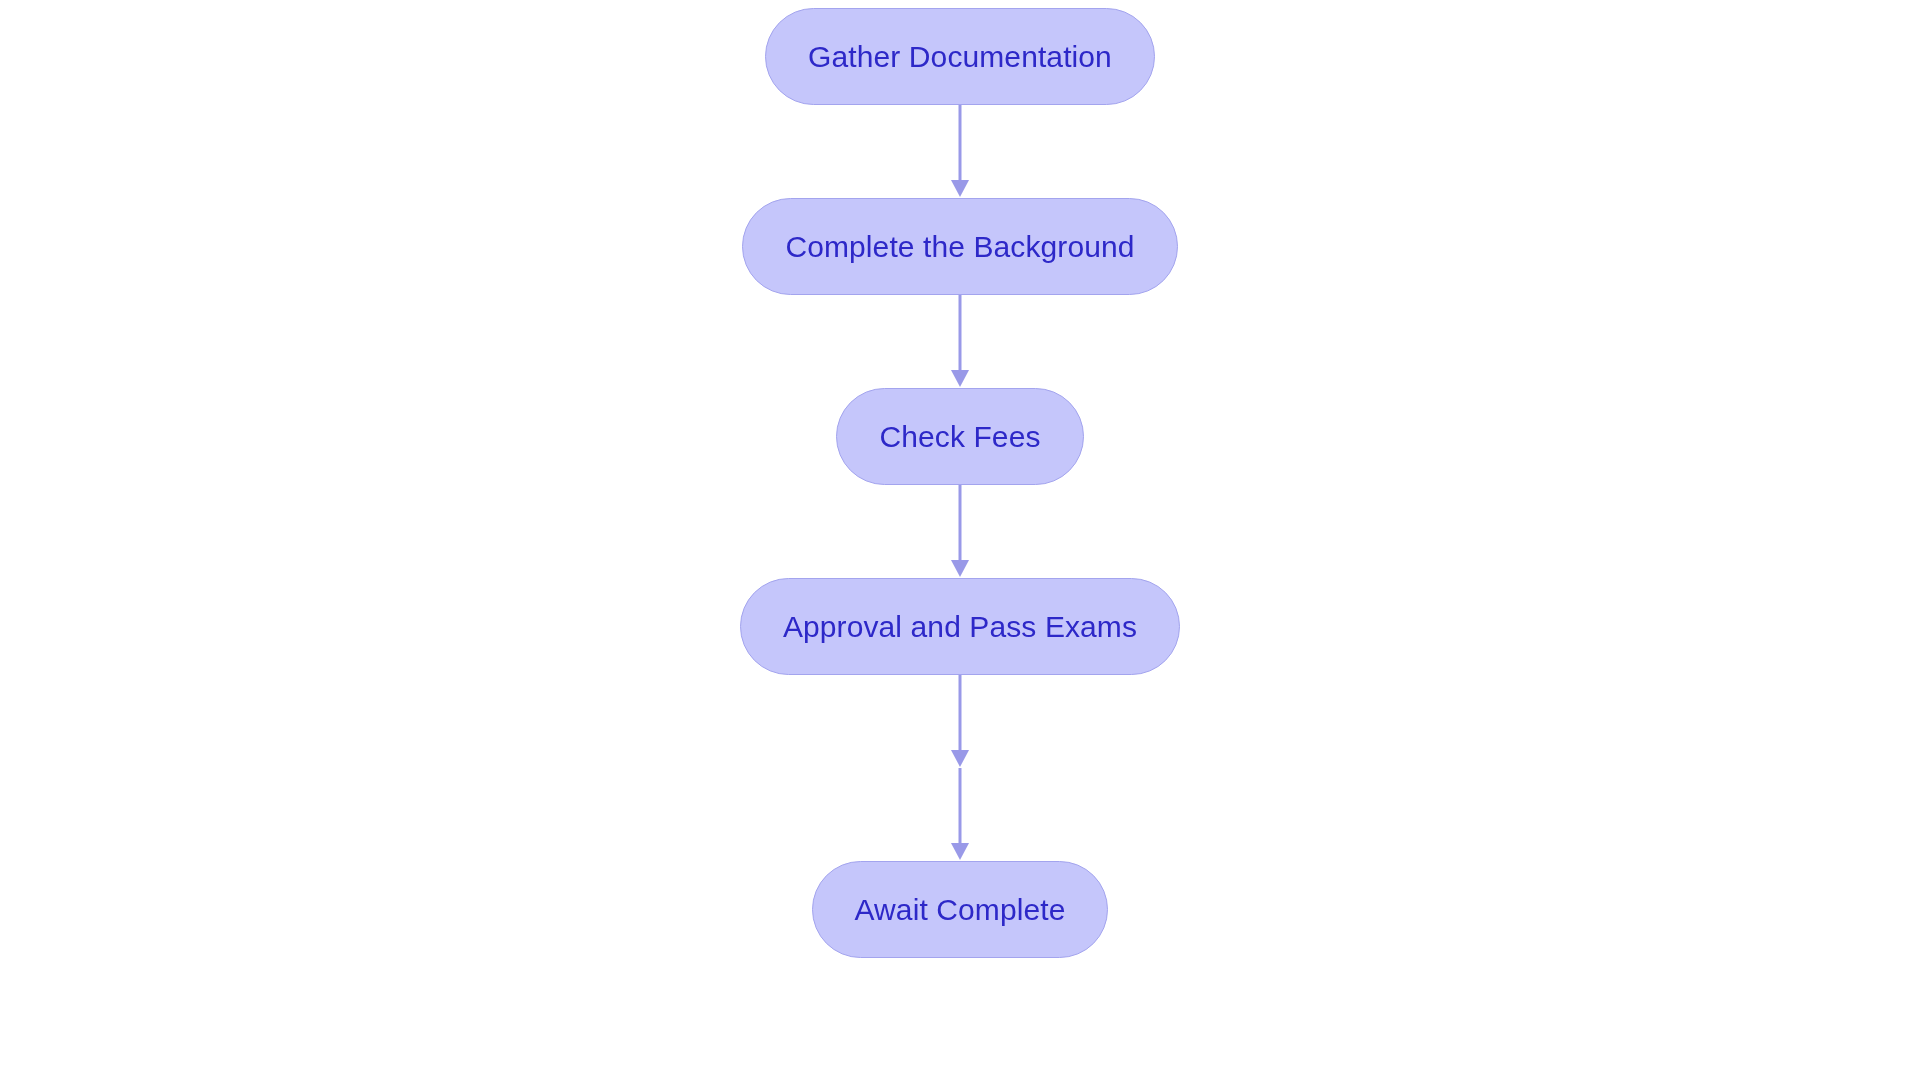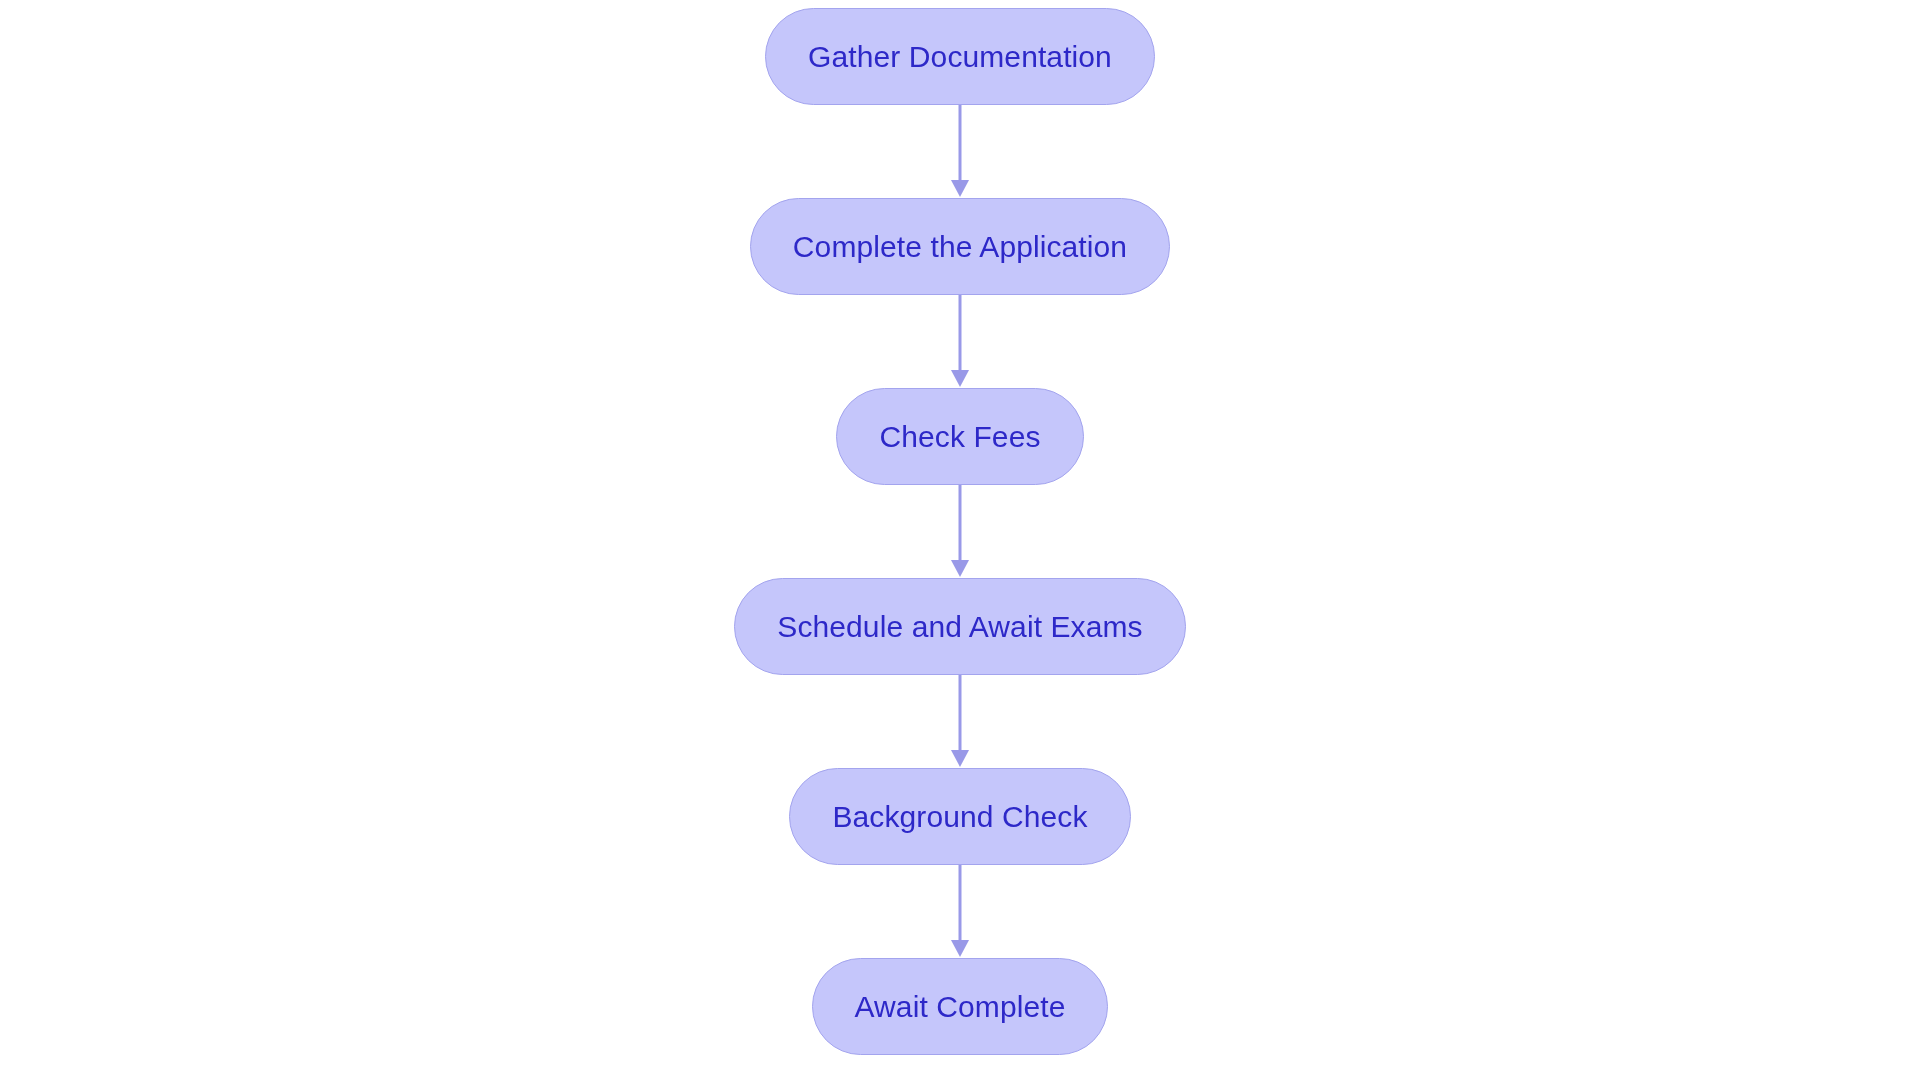--- a/index.html
+++ b/index.html
@@ -69,49 +69,46 @@
     <div class="node node-offset-top">
       <span class="node-label">Gather Documentation</span>
     </div>
 
     <svg class="connector" viewBox="0 0 40 93">
       <line x1="20" y1="0" x2="20" y2="78" stroke="#9999e8" stroke-width="3"></line>
       <polygon points="20,92 11,75 29,75" fill="#9999e8"></polygon>
     </svg>
 
     <div class="node">
-      <span class="node-label">Complete the Application</span>
+      <span class="node-label">Complete the Background</span>
     </div>
 
     <svg class="connector" viewBox="0 0 40 93">
       <line x1="20" y1="0" x2="20" y2="78" stroke="#9999e8" stroke-width="3"></line>
       <polygon points="20,92 11,75 29,75" fill="#9999e8"></polygon>
     </svg>
 
     <div class="node">
       <span class="node-label">Check Fees</span>
     </div>
 
     <svg class="connector" viewBox="0 0 40 93">
       <line x1="20" y1="0" x2="20" y2="78" stroke="#9999e8" stroke-width="3"></line>
       <polygon points="20,92 11,75 29,75" fill="#9999e8"></polygon>
     </svg>
 
     <div class="node">
-      <span class="node-label">Schedule and Await Exams</span>
+      <span class="node-label">Approval and Pass Exams</span>
     </div>
 
     <svg class="connector" viewBox="0 0 40 93">
       <line x1="20" y1="0" x2="20" y2="78" stroke="#9999e8" stroke-width="3"></line>
       <polygon points="20,92 11,75 29,75" fill="#9999e8"></polygon>
     </svg>
 
-    <div class="node">
-      <span class="node-label">Background Check</span>
-    </div>
 
     <svg class="connector" viewBox="0 0 40 93">
       <line x1="20" y1="0" x2="20" y2="78" stroke="#9999e8" stroke-width="3"></line>
       <polygon points="20,92 11,75 29,75" fill="#9999e8"></polygon>
     </svg>
 
     <div class="node">
       <span class="node-label">Await Complete</span>
     </div>
 

